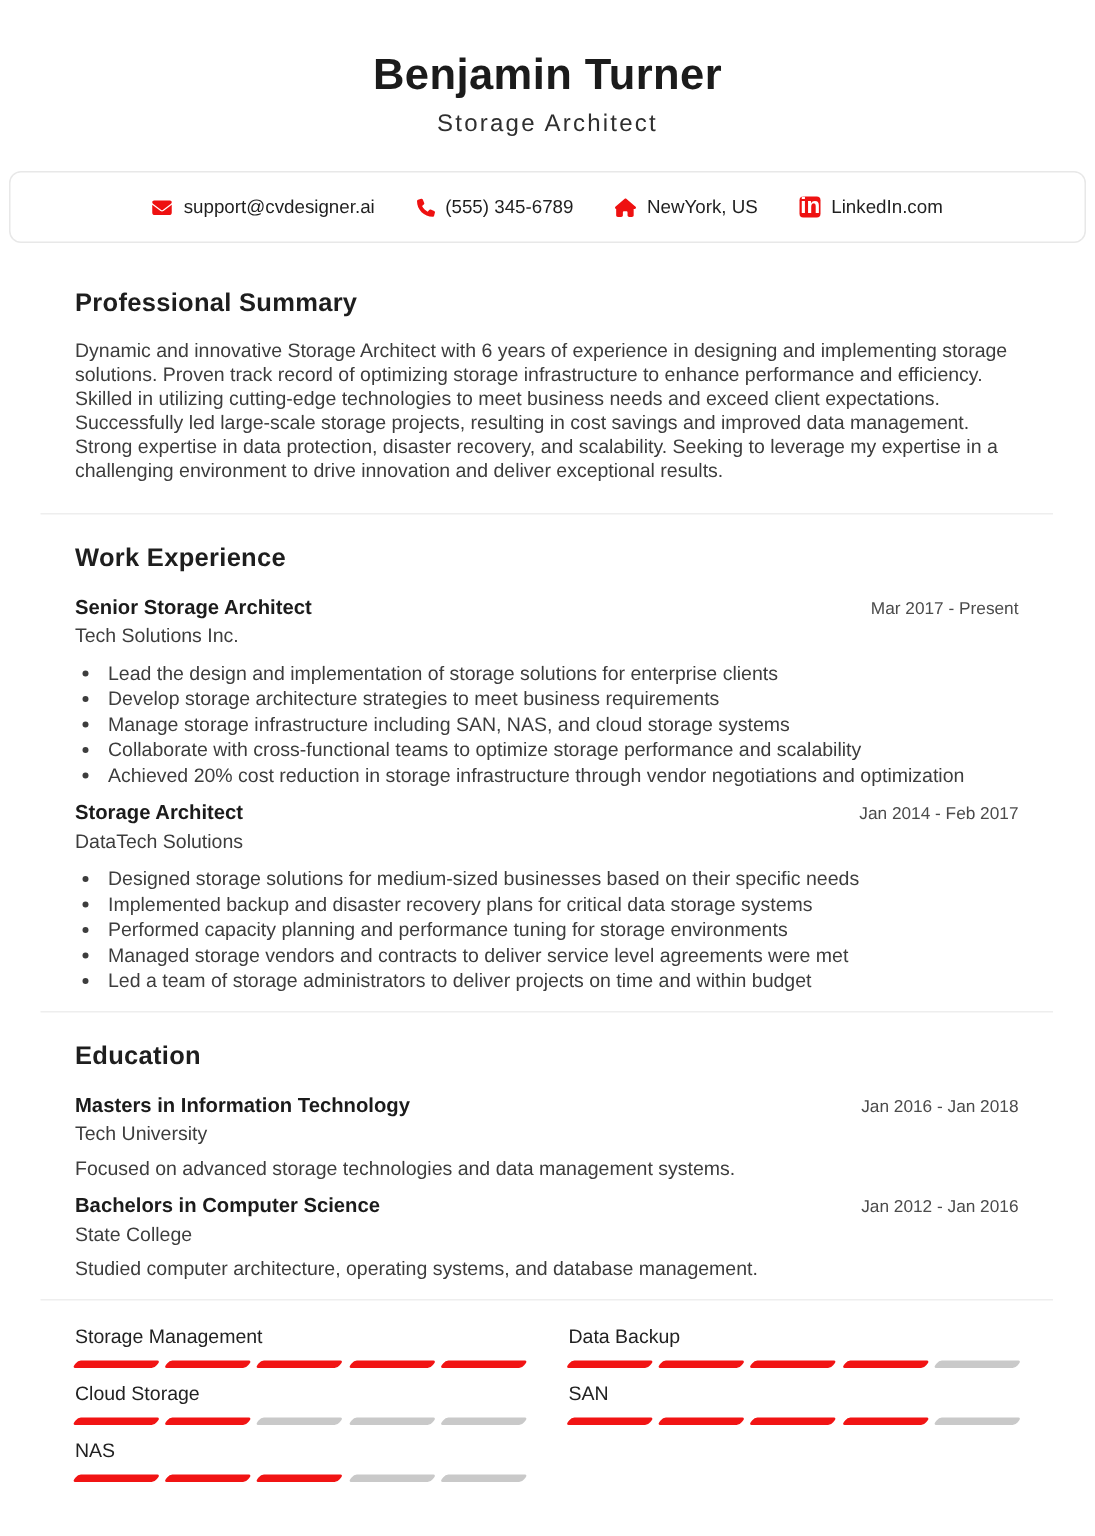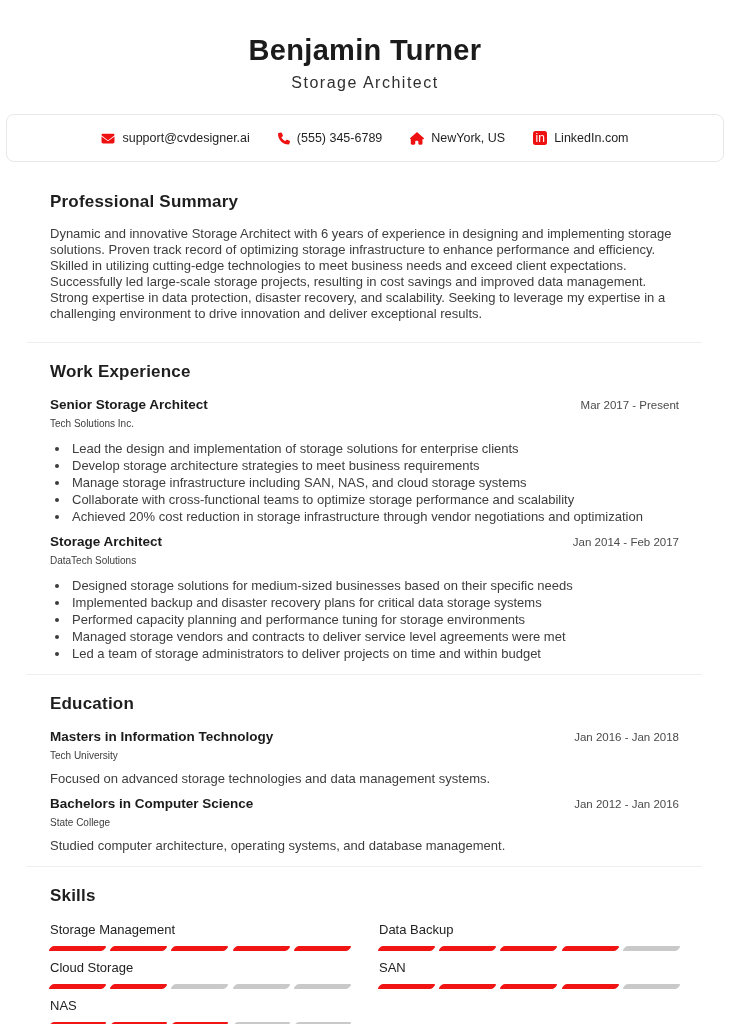--- a/index.html
+++ b/index.html
@@ -53,22 +53,22 @@
     color: #1f1f1f;
     cursor: pointer;
   }
   .cicon { width: 14px; height: 13px; fill: var(--accent-red, #ee1111); flex: none; }
   .cicon.phone { width: 12px; }
   .li-badge {
     width: 14px; height: 14px; flex: none;
     background: var(--accent-red, #ee1111);
     border-radius: 2.5px;
     color: #ffffff;
-    font-size: 12px;
-    font-weight: 400;
+    font-size: 15px;
+    font-weight: 700;
     display: flex;
     align-items: center;
     justify-content: center;
     line-height: 1;
     padding-bottom: 1px;
   }
 
   
   .content { padding: 0 51px 0 50px; }
   .content h2 {
@@ -111,21 +111,21 @@
     color: #1b1b1b;
     line-height: 16px;
   }
   .entry-dates {
     font-size: 11.5px;
     color: var(--muted-text, #4b4b4b);
     white-space: nowrap;
   }
   .entry-sub {
     margin-top: 3px;
-    font-size: 10px;
+    font-size: 13px;
     color: var(--body-text, #3d3d3d);
     line-height: 16px;
   }
   ul.bullets {
     margin: 8px 0 0 0;
     padding-left: 20px;
     list-style: disc;
   }
   ul.bullets li {
     font-size: 13px;
@@ -275,21 +275,20 @@
     </div>
     <div class="entry-sub">State College</div>
     <p class="degree-desc">Studied computer architecture, operating systems, and database management.</p>
   </div>
 </div>
     </section>
 
     <hr class="divider tight">
 
     <section>
-      <h2>Skills</h2>
       <div class="skill-grid">
   <div class="skill">
     <div class="skill-name">Storage Management</div>
     <div class="skill-bar">
               <span class="seg filled"></span>
               <span class="seg filled"></span>
               <span class="seg filled"></span>
               <span class="seg filled"></span>
               <span class="seg filled"></span>
             </div>

